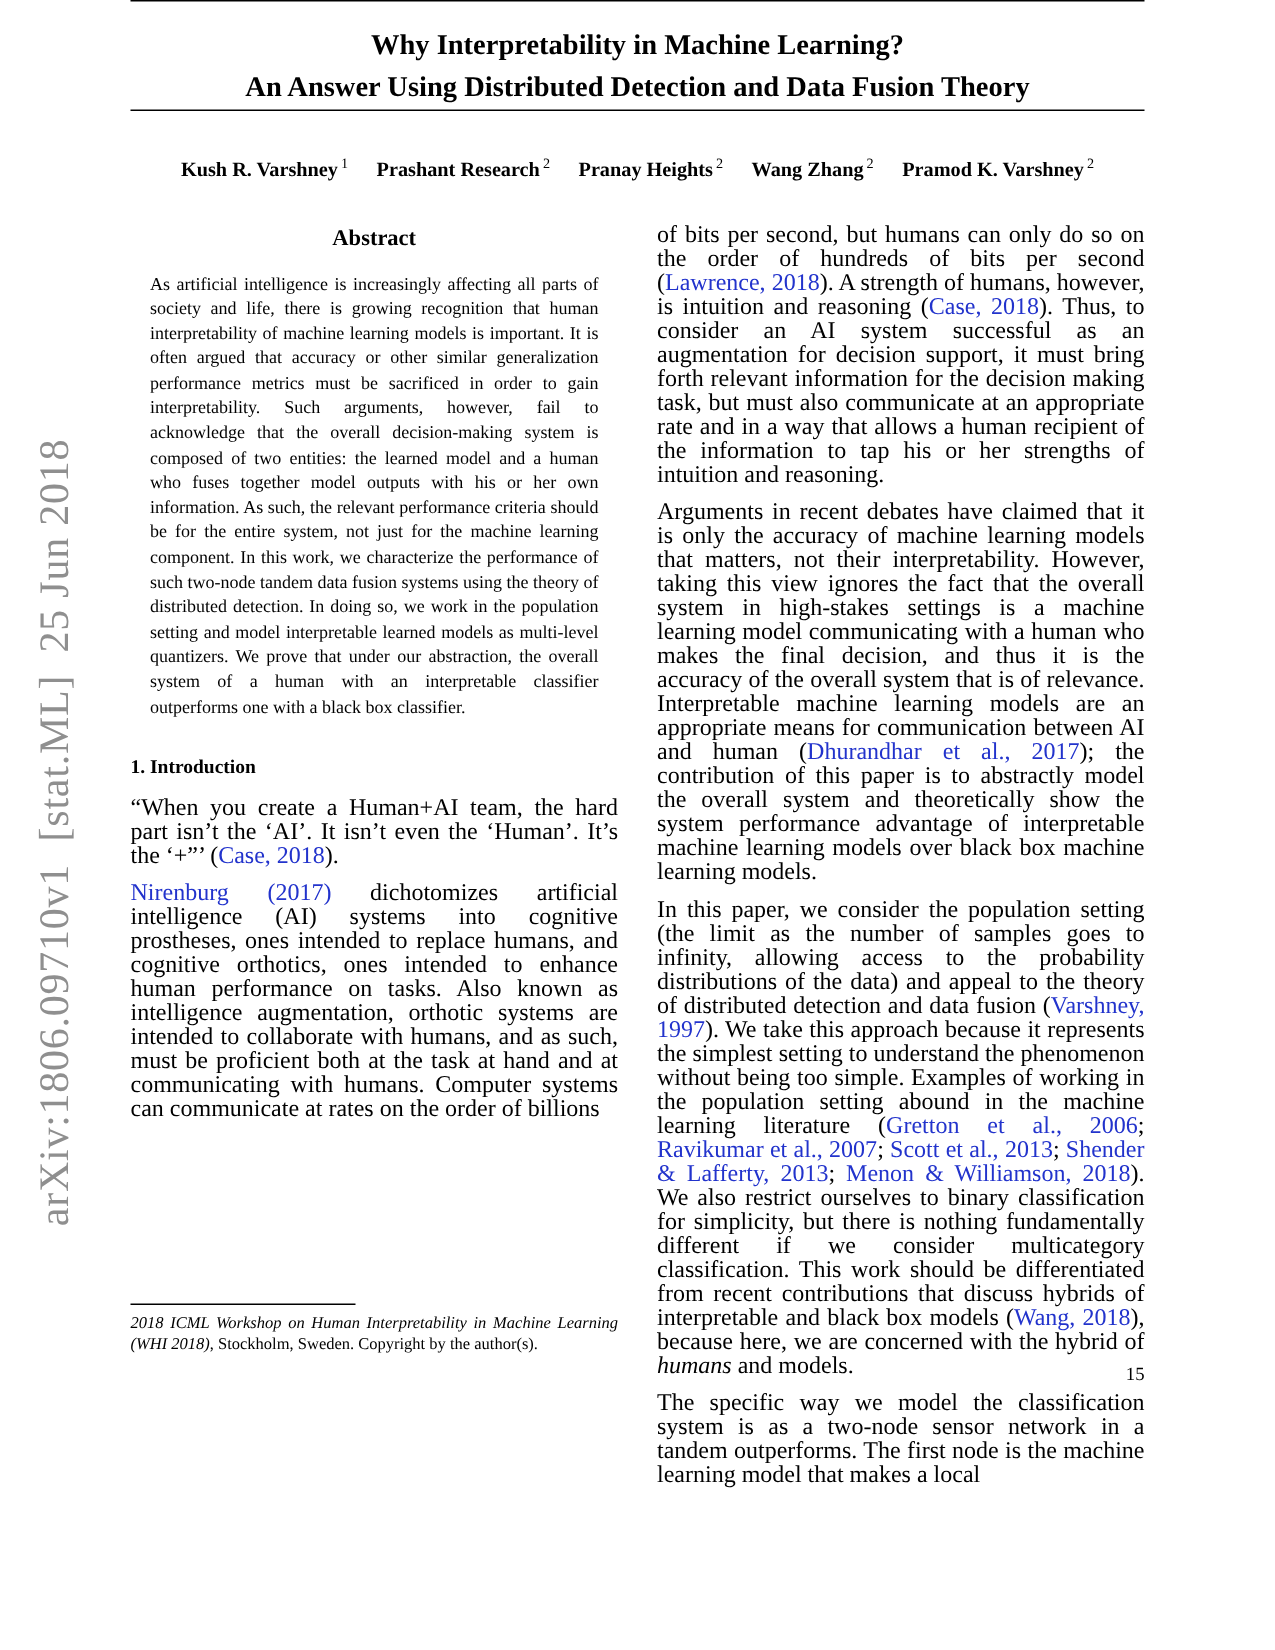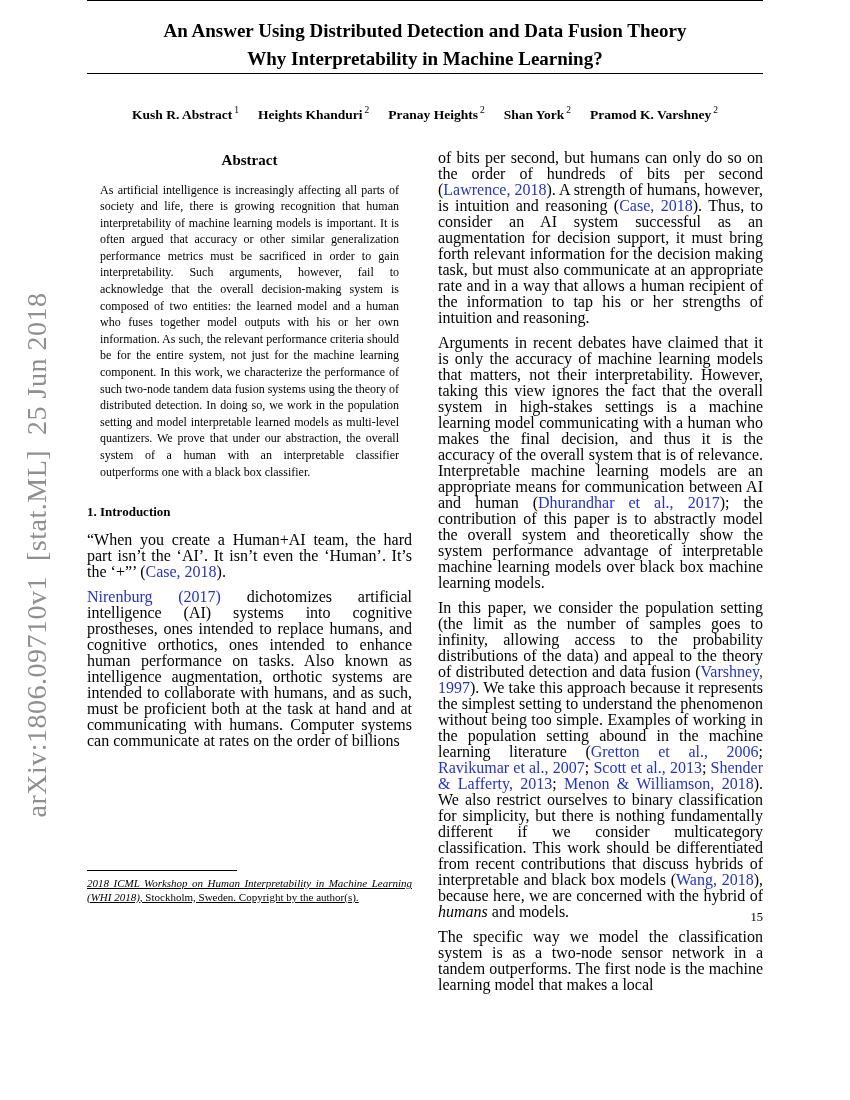--- a/index.html
+++ b/index.html
@@ -80,51 +80,51 @@
     font-size: 16px;
     line-height: 16px;
     text-align: justify;
     margin: 0 0 9px;
     hyphens: auto;
   }
 
   .footnote { margin-top: auto; font-size: 11px; line-height: 13.8px; }
   .fn-rule { width: 150px; border: none; border-top: 1px solid #000; margin: 0 0 6px; }
   .fn-aff { text-align: justify; margin: 0 0 10px; text-indent: 10px; hyphens: auto; }
-  .fn-venue { text-align: justify; margin: 0; hyphens: auto; text-decoration: underline; }
+  .fn-venue { text-align: justify; margin: 0; hyphens: auto; }
 
   .pageno { text-align: right; font-size: 12.5px; margin-top: 5px; font-family: Liberation Serif, serif; }
 
   .cite { color: var(--color-citation, #2233cc); }
   .it { font-style: italic; }
   .sup { vertical-align: super; font-size: 0.72em; line-height: 0; }
 </style>
 </head>
 <body>
 
 <div class="page">
 
   <div class="arxiv-banner">arXiv:1806.09710v1  [stat.ML]  25 Jun 2018</div>
 
   <div class="content">
 
     <hr class="rule rule-top">
 
     <div class="title">
+      <div>Why Interpretability in Machine Learning?</div>
       <div>An Answer Using Distributed Detection and Data Fusion Theory</div>
-      <div>Why Interpretability in Machine Learning?</div>
     </div>
 
     <hr class="rule rule-bottom">
 
     <div class="authors">
-      <span class="author"><span>Kush R. Abstract</span><sup>1</sup></span>
-      <span class="author"><span>Heights Khanduri</span><sup>2</sup></span>
+      <span class="author"><span>Kush R. Varshney</span><sup>1</sup></span>
+      <span class="author"><span>Prashant Research</span><sup>2</sup></span>
       <span class="author"><span>Pranay Heights</span><sup>2</sup></span>
-      <span class="author"><span>Shan York</span><sup>2</sup></span>
+      <span class="author"><span>Wang Zhang</span><sup>2</sup></span>
       <span class="author"><span>Pramod K. Varshney</span><sup>2</sup></span>
     </div>
 
     <div class="columns">
 
       <div class="col col-left">
         <div class="abstract-heading">Abstract</div>
         <div class="abstract-body"><span>As artificial intelligence is increasingly affecting all parts of society and life, there is growing recognition that human interpretability of machine learning models is important. It is often argued that accuracy or other similar generalization performance metrics must be sacrificed in order to gain interpretability. Such arguments, however, fail to acknowledge that the overall decision-making system is composed of two entities: the learned model and a human who fuses together model outputs with his or her own information. As such, the relevant performance criteria should be for the entire system, not just for the machine learning component. In this work, we characterize the performance of such two-node tandem data fusion systems using the theory of distributed detection. In doing so, we work in the population setting and model interpretable learned models as multi-level quantizers. We prove that under our abstraction, the overall system of a human with an interpretable classifier outperforms one with a black box classifier.</span></div>
 
         <div class="intro-heading">1. Introduction</div>

